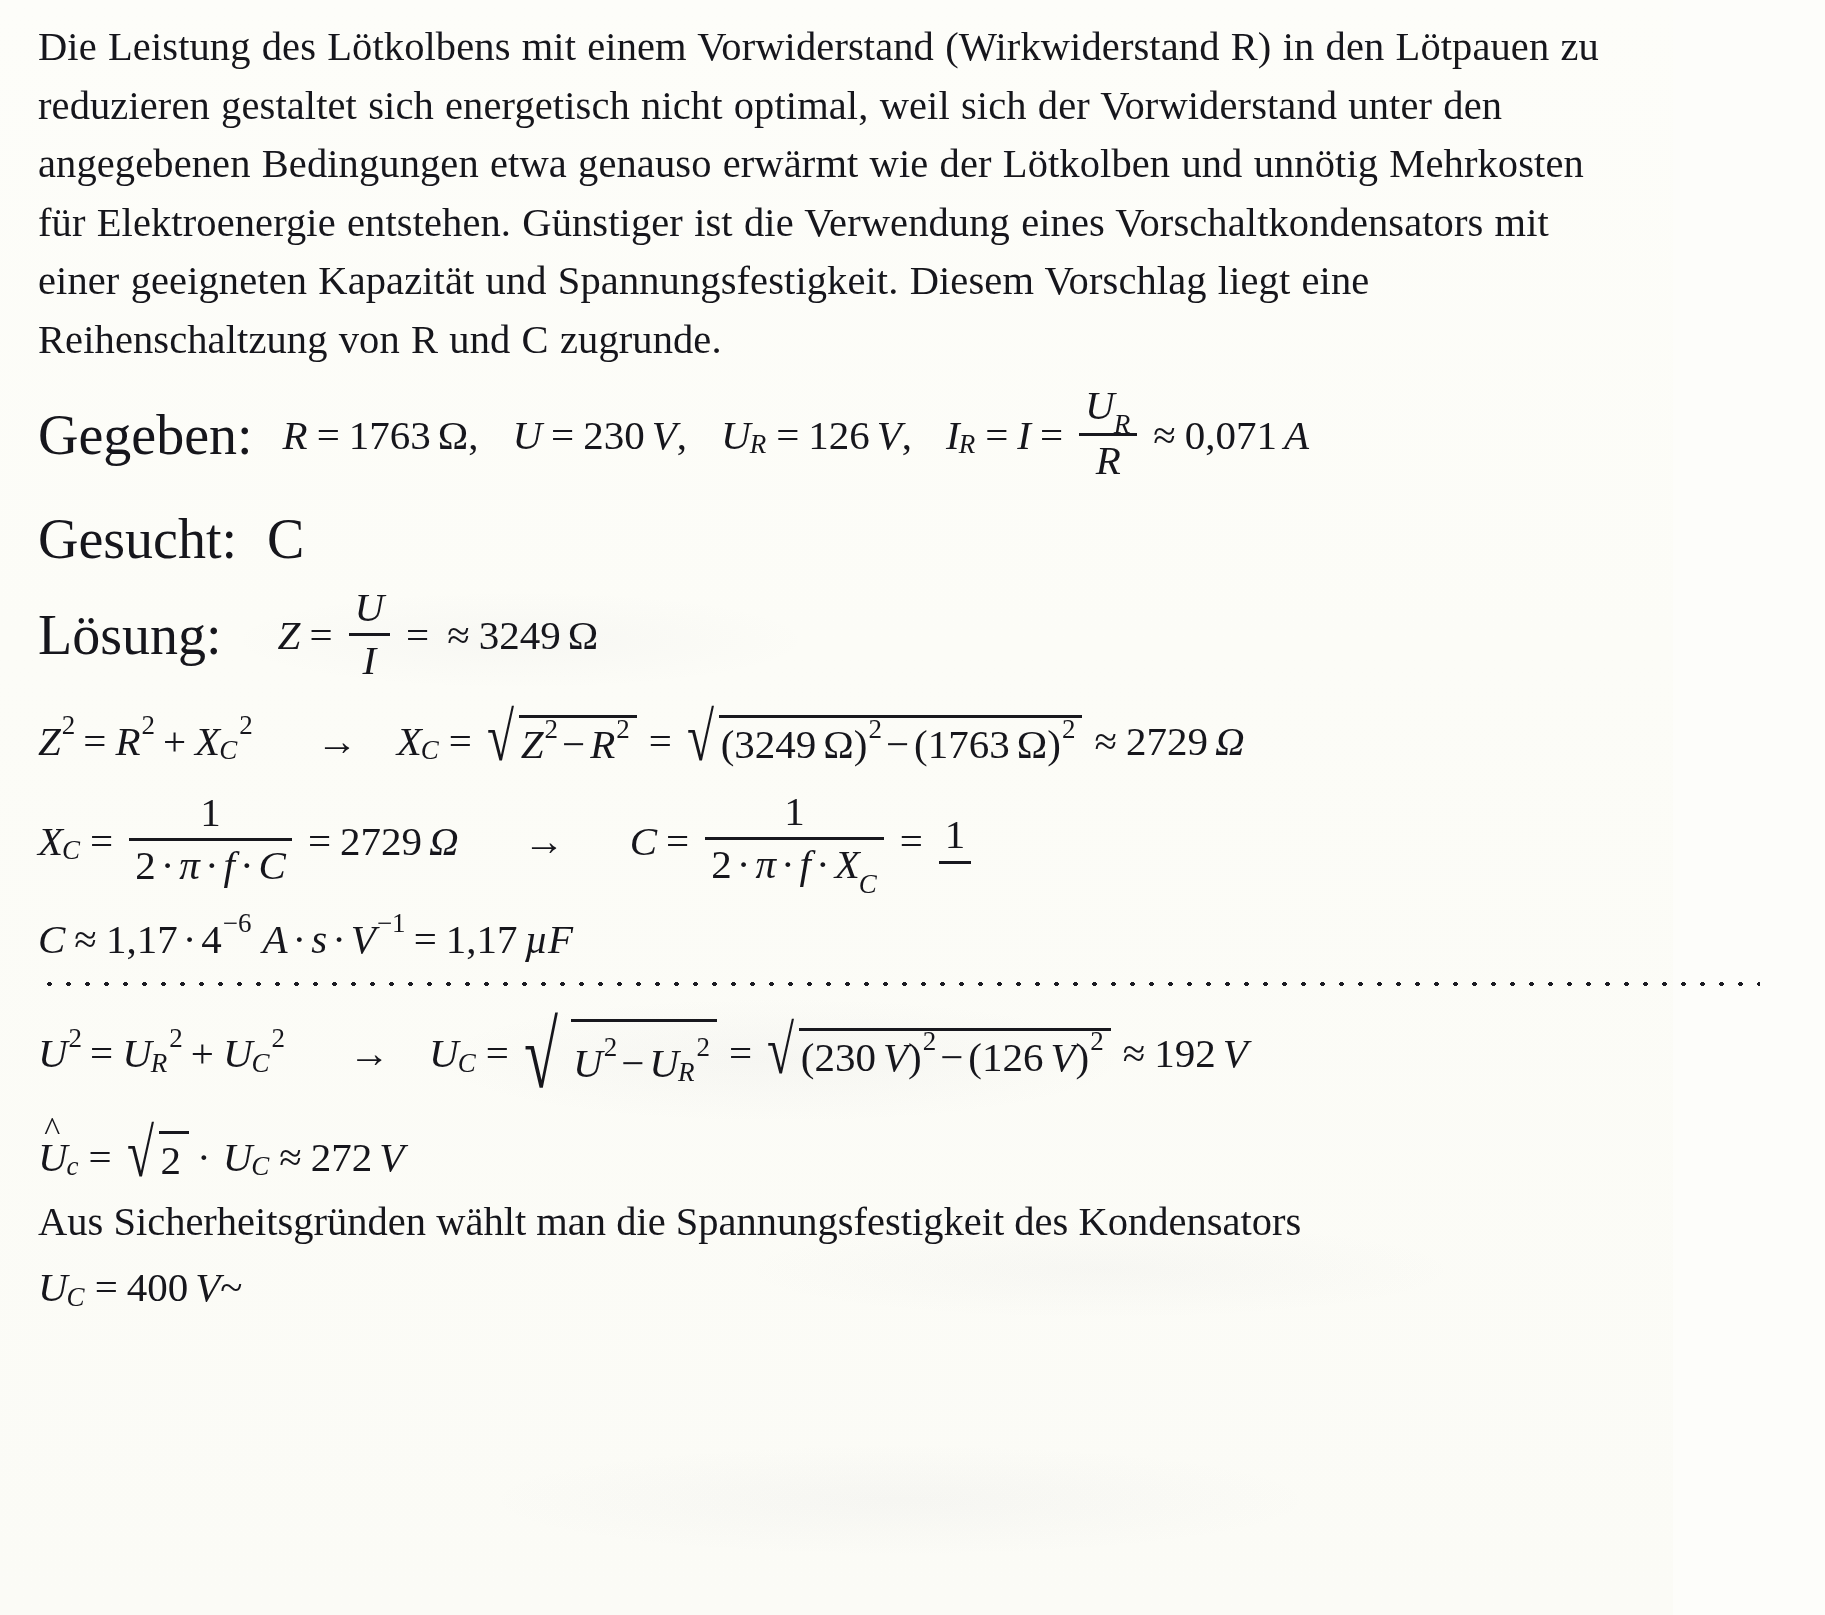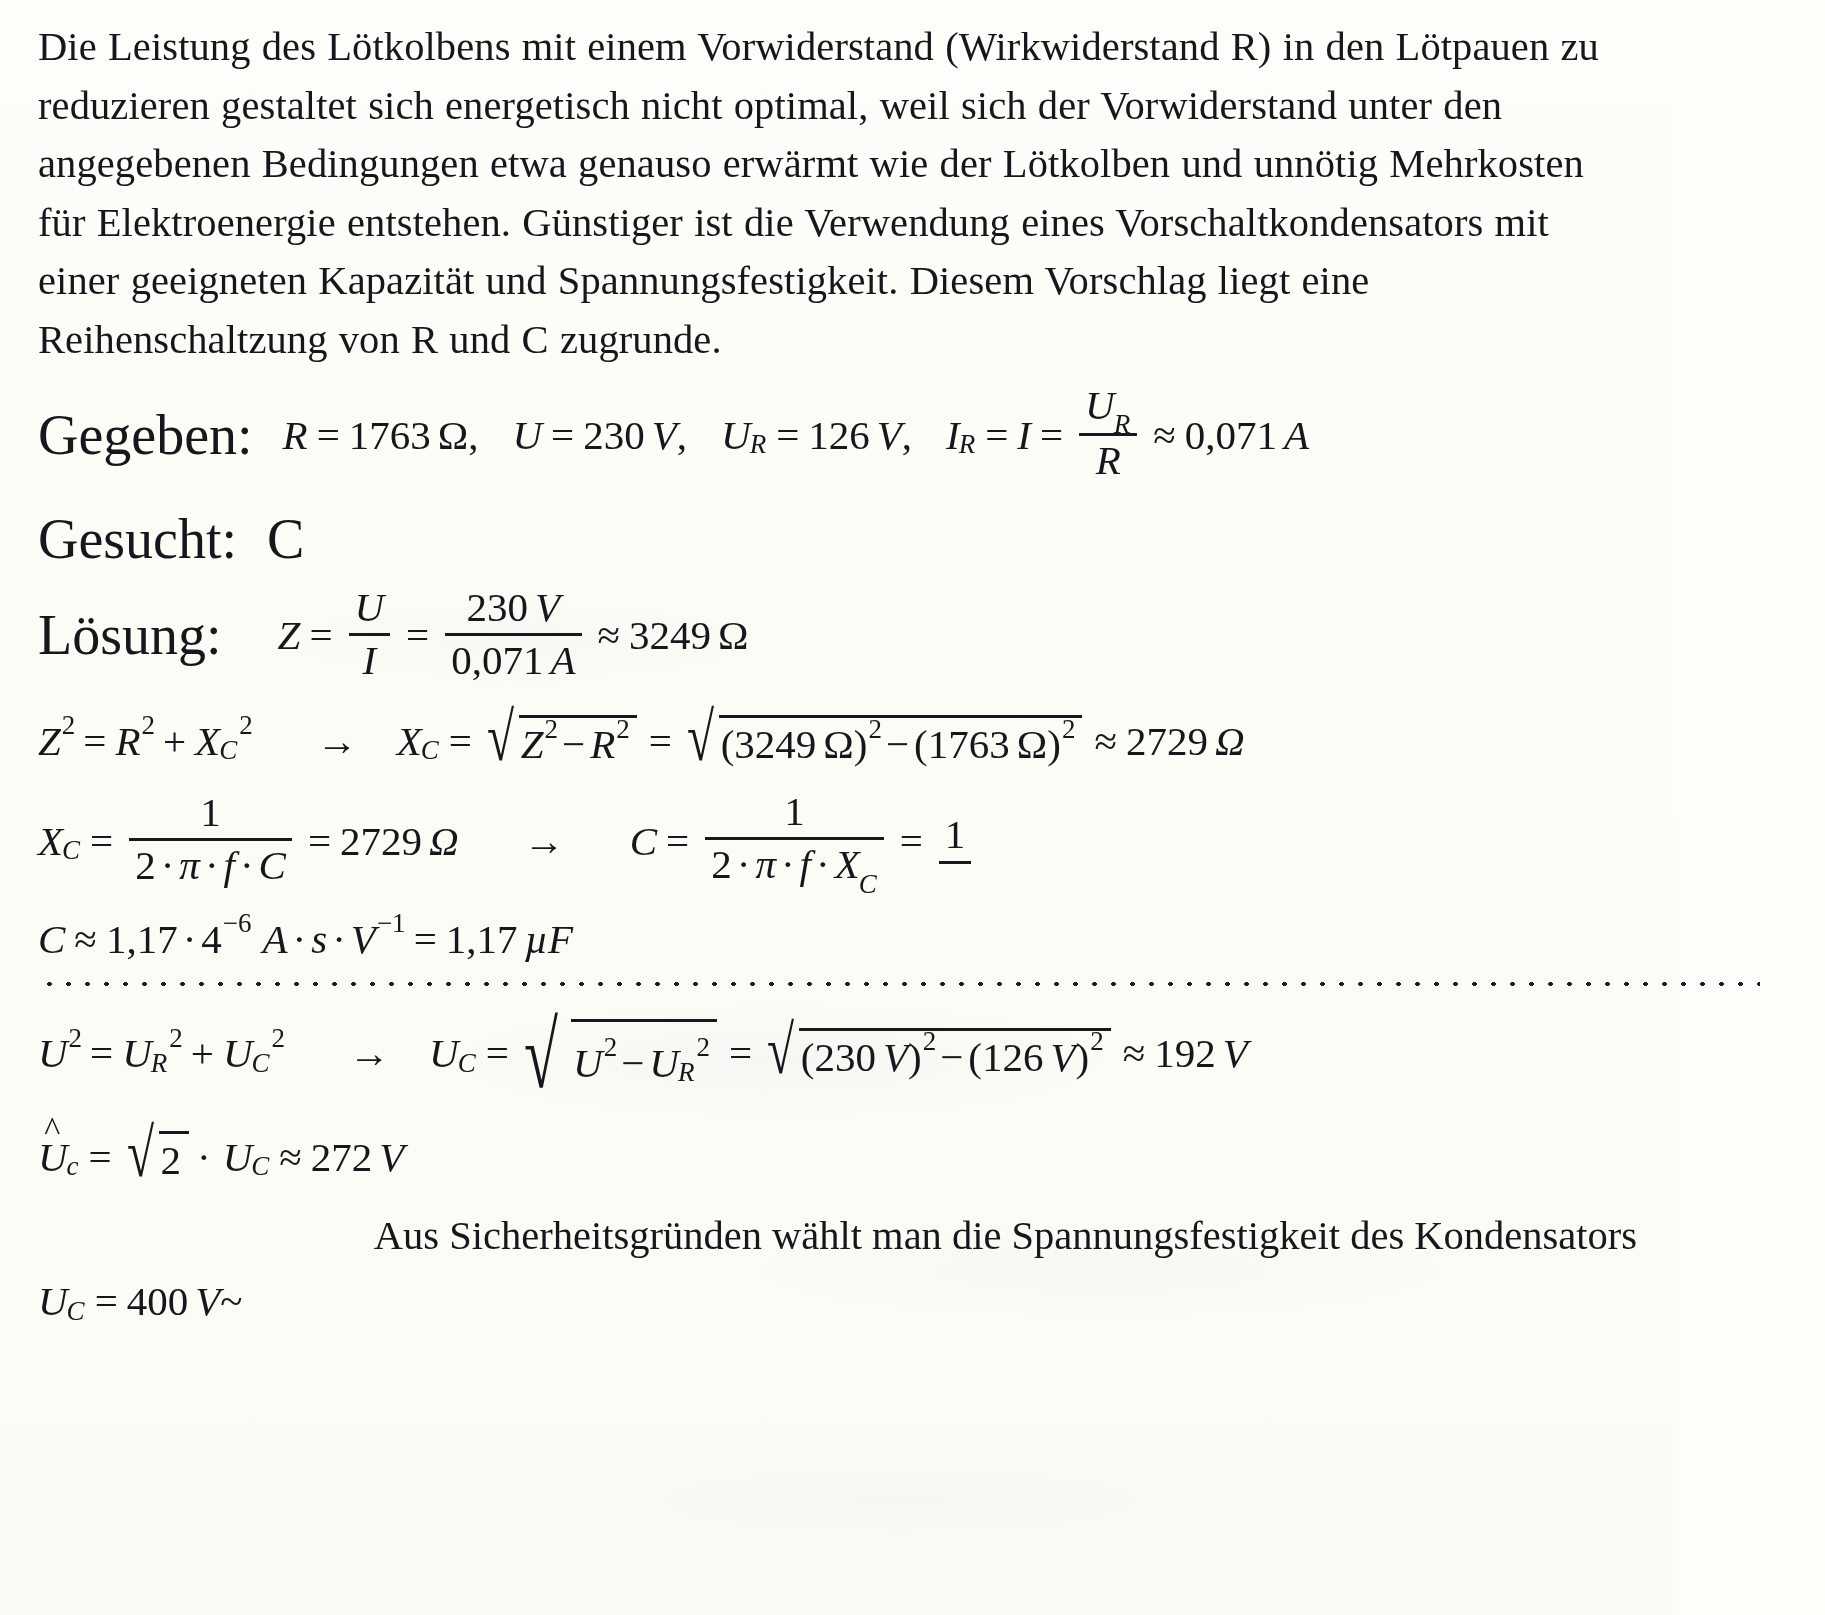--- a/index.html
+++ b/index.html
@@ -256,25 +256,20 @@
       <span class="lbl">Lösung:</span>
       <span class="sp-xl"></span>
       <span class="m">Z</span>
       <span class="op">=</span>
       <span class="frac">
         <span class="num"><span class="m">U</span></span>
         <span class="bar"></span>
         <span class="den"><span class="m">I</span></span>
       </span>
       <span class="op">=</span>
-      <span class="frac">
-        <span class="num"><span class="mu">230</span><span class="sp-s"></span><span class="unit">V</span></span>
-        <span class="bar"></span>
-        <span class="den"><span class="mu">0,071</span><span class="sp-s"></span><span class="unit">A</span></span>
-      </span>
       <span class="op">≈</span>
       <span class="mu">3249</span>
       <span class="sp-s"></span>
       <span class="mu">Ω</span>
     </div>
 
     <div class="row-gap-m"></div>
 
     <div class="mathline" style="margin-top:10px;">
       <span class="m">Z</span>
@@ -456,21 +451,21 @@
       <span class="m">U</span>
         <span class="sub">C</span>
       <span class="op">≈</span>
       <span class="mu">272</span>
       <span class="sp-s"></span>
       <span class="unit">V</span>
     </div>
 
     <div class="row-gap-s"></div>
 
-    <p class="para-2" style="margin-top:14px;text-align:right;">Aus Sicherheitsgründen wählt man die Spannungsfestigkeit des Kondensators</p>
+    <p class="para-2" style="margin-top:0;">Aus Sicherheitsgründen wählt man die Spannungsfestigkeit des Kondensators</p>
 
     <div class="mathline" style="margin-top:12px;">
       <span class="m">U</span>
         <span class="sub">C</span>
       <span class="op">=</span>
       <span class="mu">400</span>
       <span class="sp-s"></span>
       <span class="unit">V</span>
       <span class="mu">~</span>
     </div>

